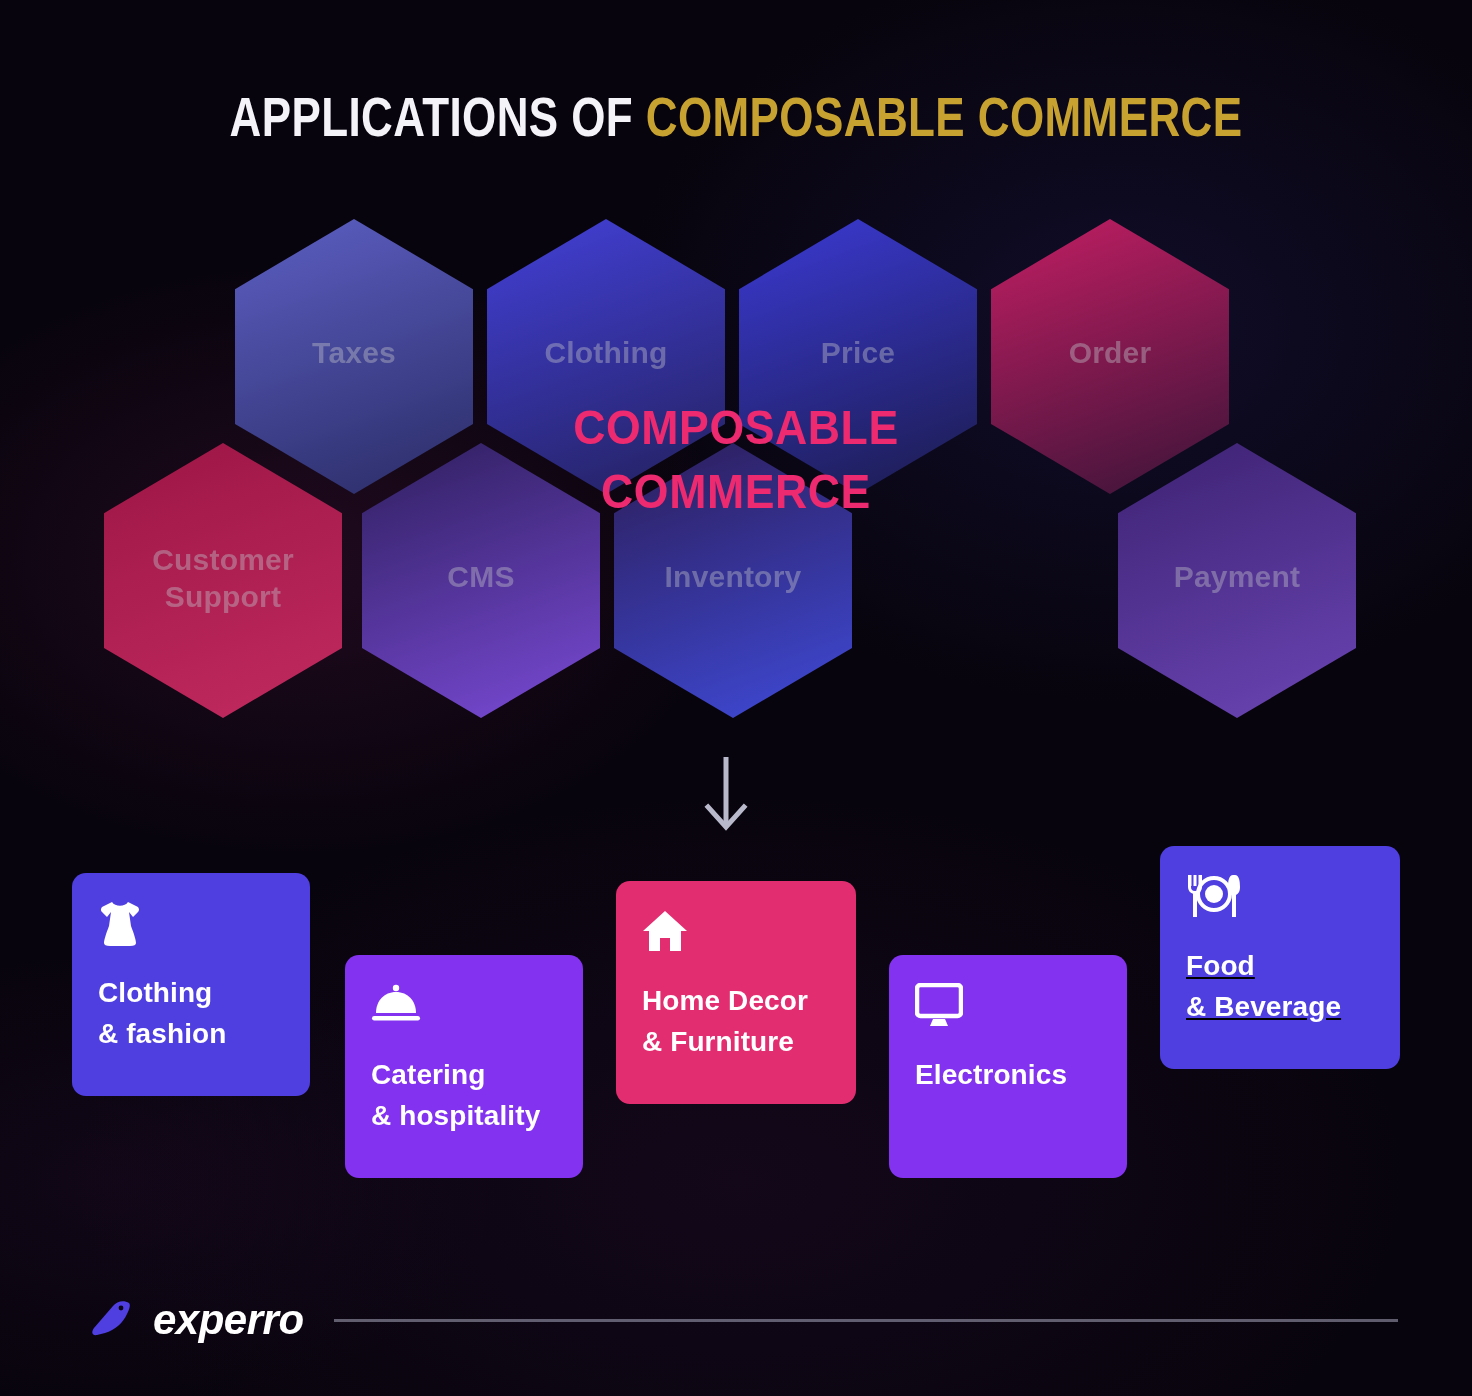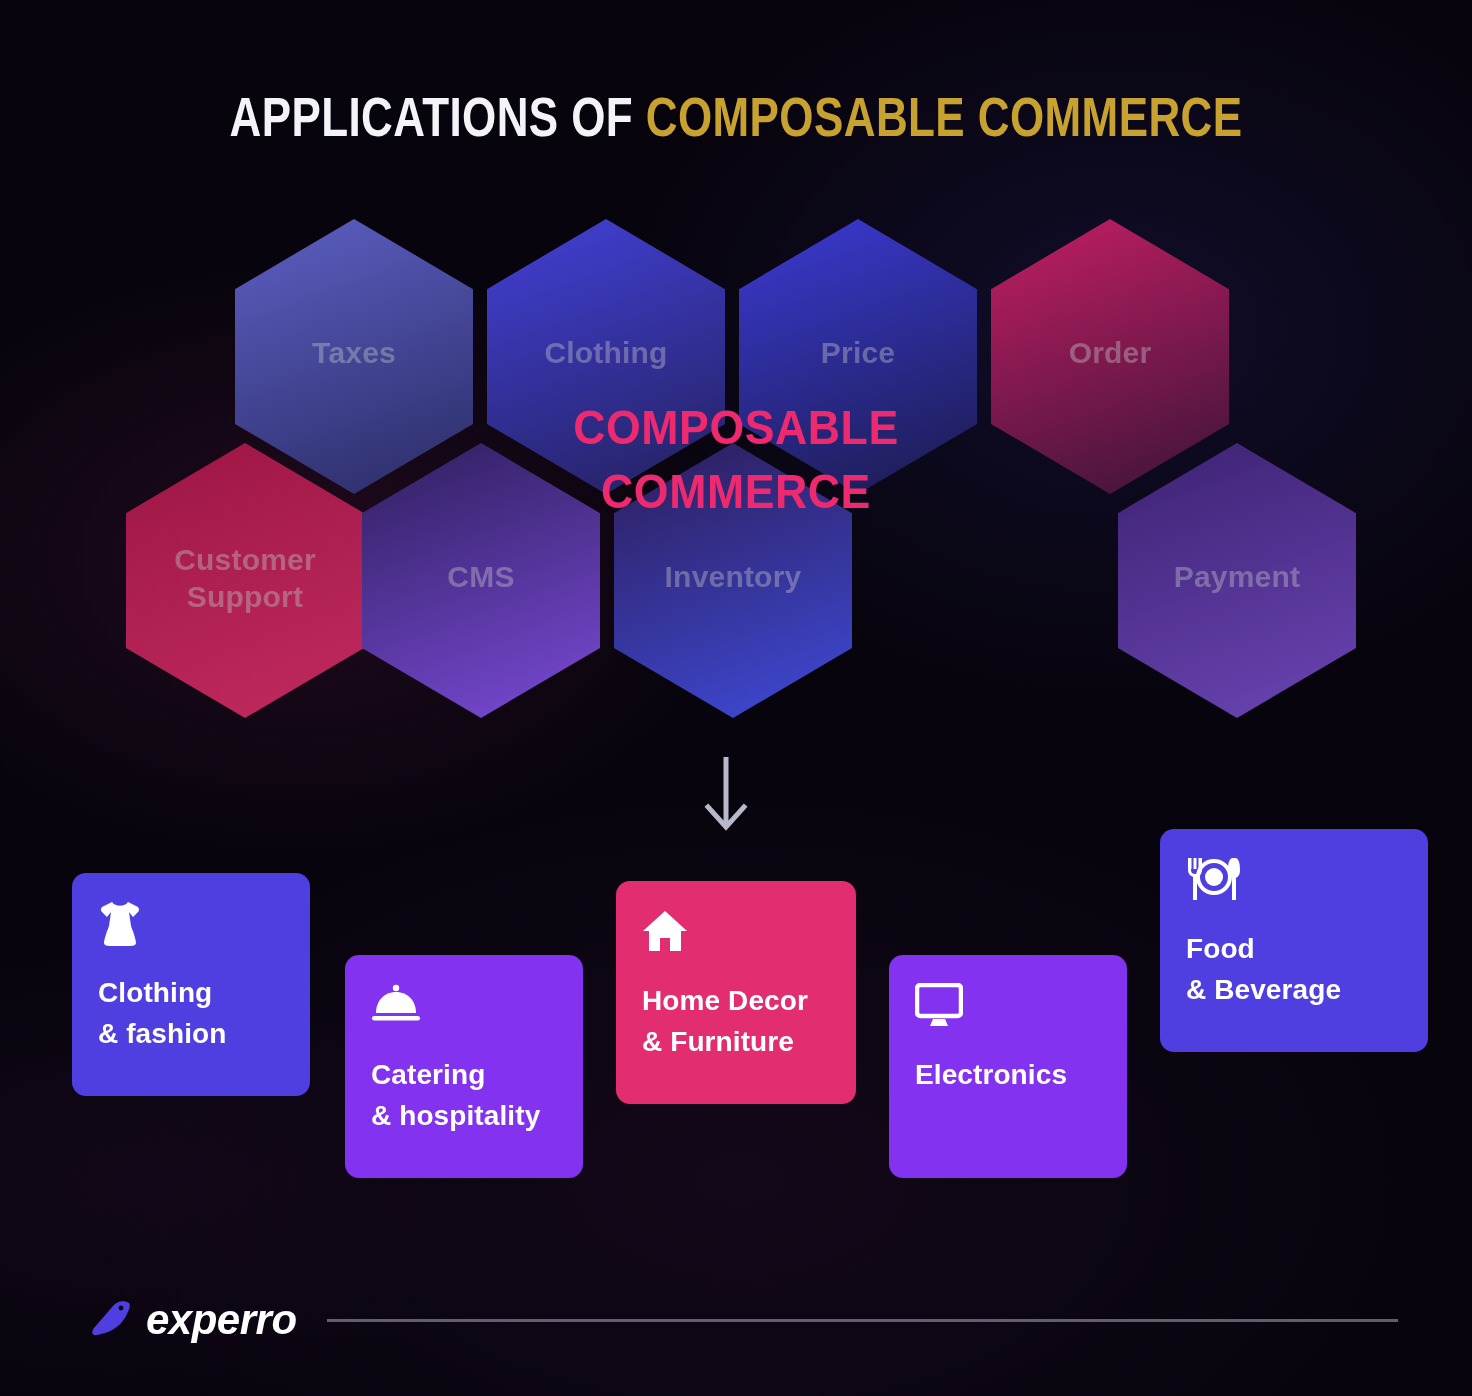--- a/index.html
+++ b/index.html
@@ -127,21 +127,21 @@
     display: flex;
     align-items: center;
   }
   #logo-wrap { display: flex; align-items: center; flex: none; }
   #logo-text {
     color: #ffffff;
     font-size: 42px;
     font-weight: 700;
     font-style: italic;
     letter-spacing: -0.5px;
-    margin-left: 12px;
+    margin-left: 19px;
   }
   #footer-rule {
     flex: 1;
     height: 3px;
     background: rgba(168,168,190,0.55);
     margin-left: 30px;
   }
 </style>
 </head>
 <body>
@@ -158,21 +158,21 @@
       </div>
       <div class="hex" style="left: 487px; top: 219px; background: linear-gradient(160deg, rgb(67, 64, 216) 0%, rgb(35, 33, 94) 100%);">
         <div class="hlabel" style="white-space: pre-line;">Clothing</div>
       </div>
       <div class="hex" style="left: 739px; top: 219px; background: linear-gradient(160deg, rgb(59, 58, 212) 0%, rgb(27, 27, 77) 100%);">
         <div class="hlabel" style="white-space: pre-line;">Price</div>
       </div>
       <div class="hex" style="left: 991px; top: 219px; background: linear-gradient(160deg, rgb(195, 30, 99) 0%, rgb(58, 20, 56) 100%);">
         <div class="hlabel" style="white-space: pre-line;">Order</div>
       </div>
-      <div class="hex two" style="left: 126px; top: 443px; background: linear-gradient(160deg, rgb(156, 22, 69) 0%, rgb(194, 42, 95) 100%); justify-content: center;">
+      <div class="hex two" style="left: 104px; top: 443px; background: linear-gradient(160deg, rgb(156, 22, 69) 0%, rgb(194, 42, 95) 100%); justify-content: center;">
         <div class="hlabel" style="white-space: pre-line;">Customer
 Support</div>
       </div>
       <div class="hex" style="left: 362px; top: 443px; background: linear-gradient(160deg, rgb(46, 31, 94) 0%, rgb(122, 74, 214) 100%);">
         <div class="hlabel" style="white-space: pre-line;">CMS</div>
       </div>
       <div class="hex" style="left: 614px; top: 443px; background: linear-gradient(160deg, rgb(44, 29, 88) 0%, rgb(63, 74, 216) 100%);">
         <div class="hlabel" style="white-space: pre-line;">Inventory</div>
       </div>
       <div class="hex" style="left: 1118px; top: 443px; background: linear-gradient(160deg, rgb(61, 34, 114) 0%, rgb(106, 69, 180) 100%);">
@@ -214,21 +214,21 @@
         <div class="clabel">Home Decor
 &amp; Furniture</div>
       </div>
       <div class="card" style="left: 889px; top: 955px; width: 238px; height: 223px; background: rgb(131, 51, 239);">
         <span class="cicon"><svg width="48" height="44" viewBox="0 0 48 44">
             <rect x="2" y="2" width="44" height="31" rx="3.5" fill="none" stroke="#fff" stroke-width="4.5"></rect>
             <path fill="#fff" d="M18 36 L30 36 L33 43 L15 43 Z"></path>
           </svg></span>
         <div class="clabel">Electronics</div>
       </div>
-      <div class="card" style="left: 1160px; top: 829px; width: 268px; height: 223px; background: rgb(79, 63, 224);">
+      <div class="card" style="left: 1160px; top: 846px; width: 240px; height: 223px; background: rgb(79, 63, 224); text-decoration: underline;">
         <span class="cicon"><svg width="56" height="44" viewBox="0 0 56 44">
             <path fill="#fff" d="M4 1 L4 12 M9 1 L9 12 M14 1 L14 12" stroke="#fff" stroke-width="3"></path>
             <path fill="#fff" d="M2 1 h3 v12 a4 4 0 0 0 8 0 V1 h3 v12 a7 7 0 0 1 -5 6.7 V43 h-4 V19.7 A7 7 0 0 1 2 13 Z"></path>
             <circle cx="28" cy="20" r="16" fill="none" stroke="#fff" stroke-width="4"></circle>
             <circle cx="28" cy="20" r="9" fill="#fff"></circle>
             <path fill="#fff" d="M49 1 c4 0 5 6 5 12 c0 5 -2 7 -4 8 V43 h-4 V21 c-2 -1 -4 -3 -4 -8 c0 -6 1 -12 5 -12 Z"></path>
           </svg></span>
         <div class="clabel">Food
 &amp; Beverage</div>
       </div>

